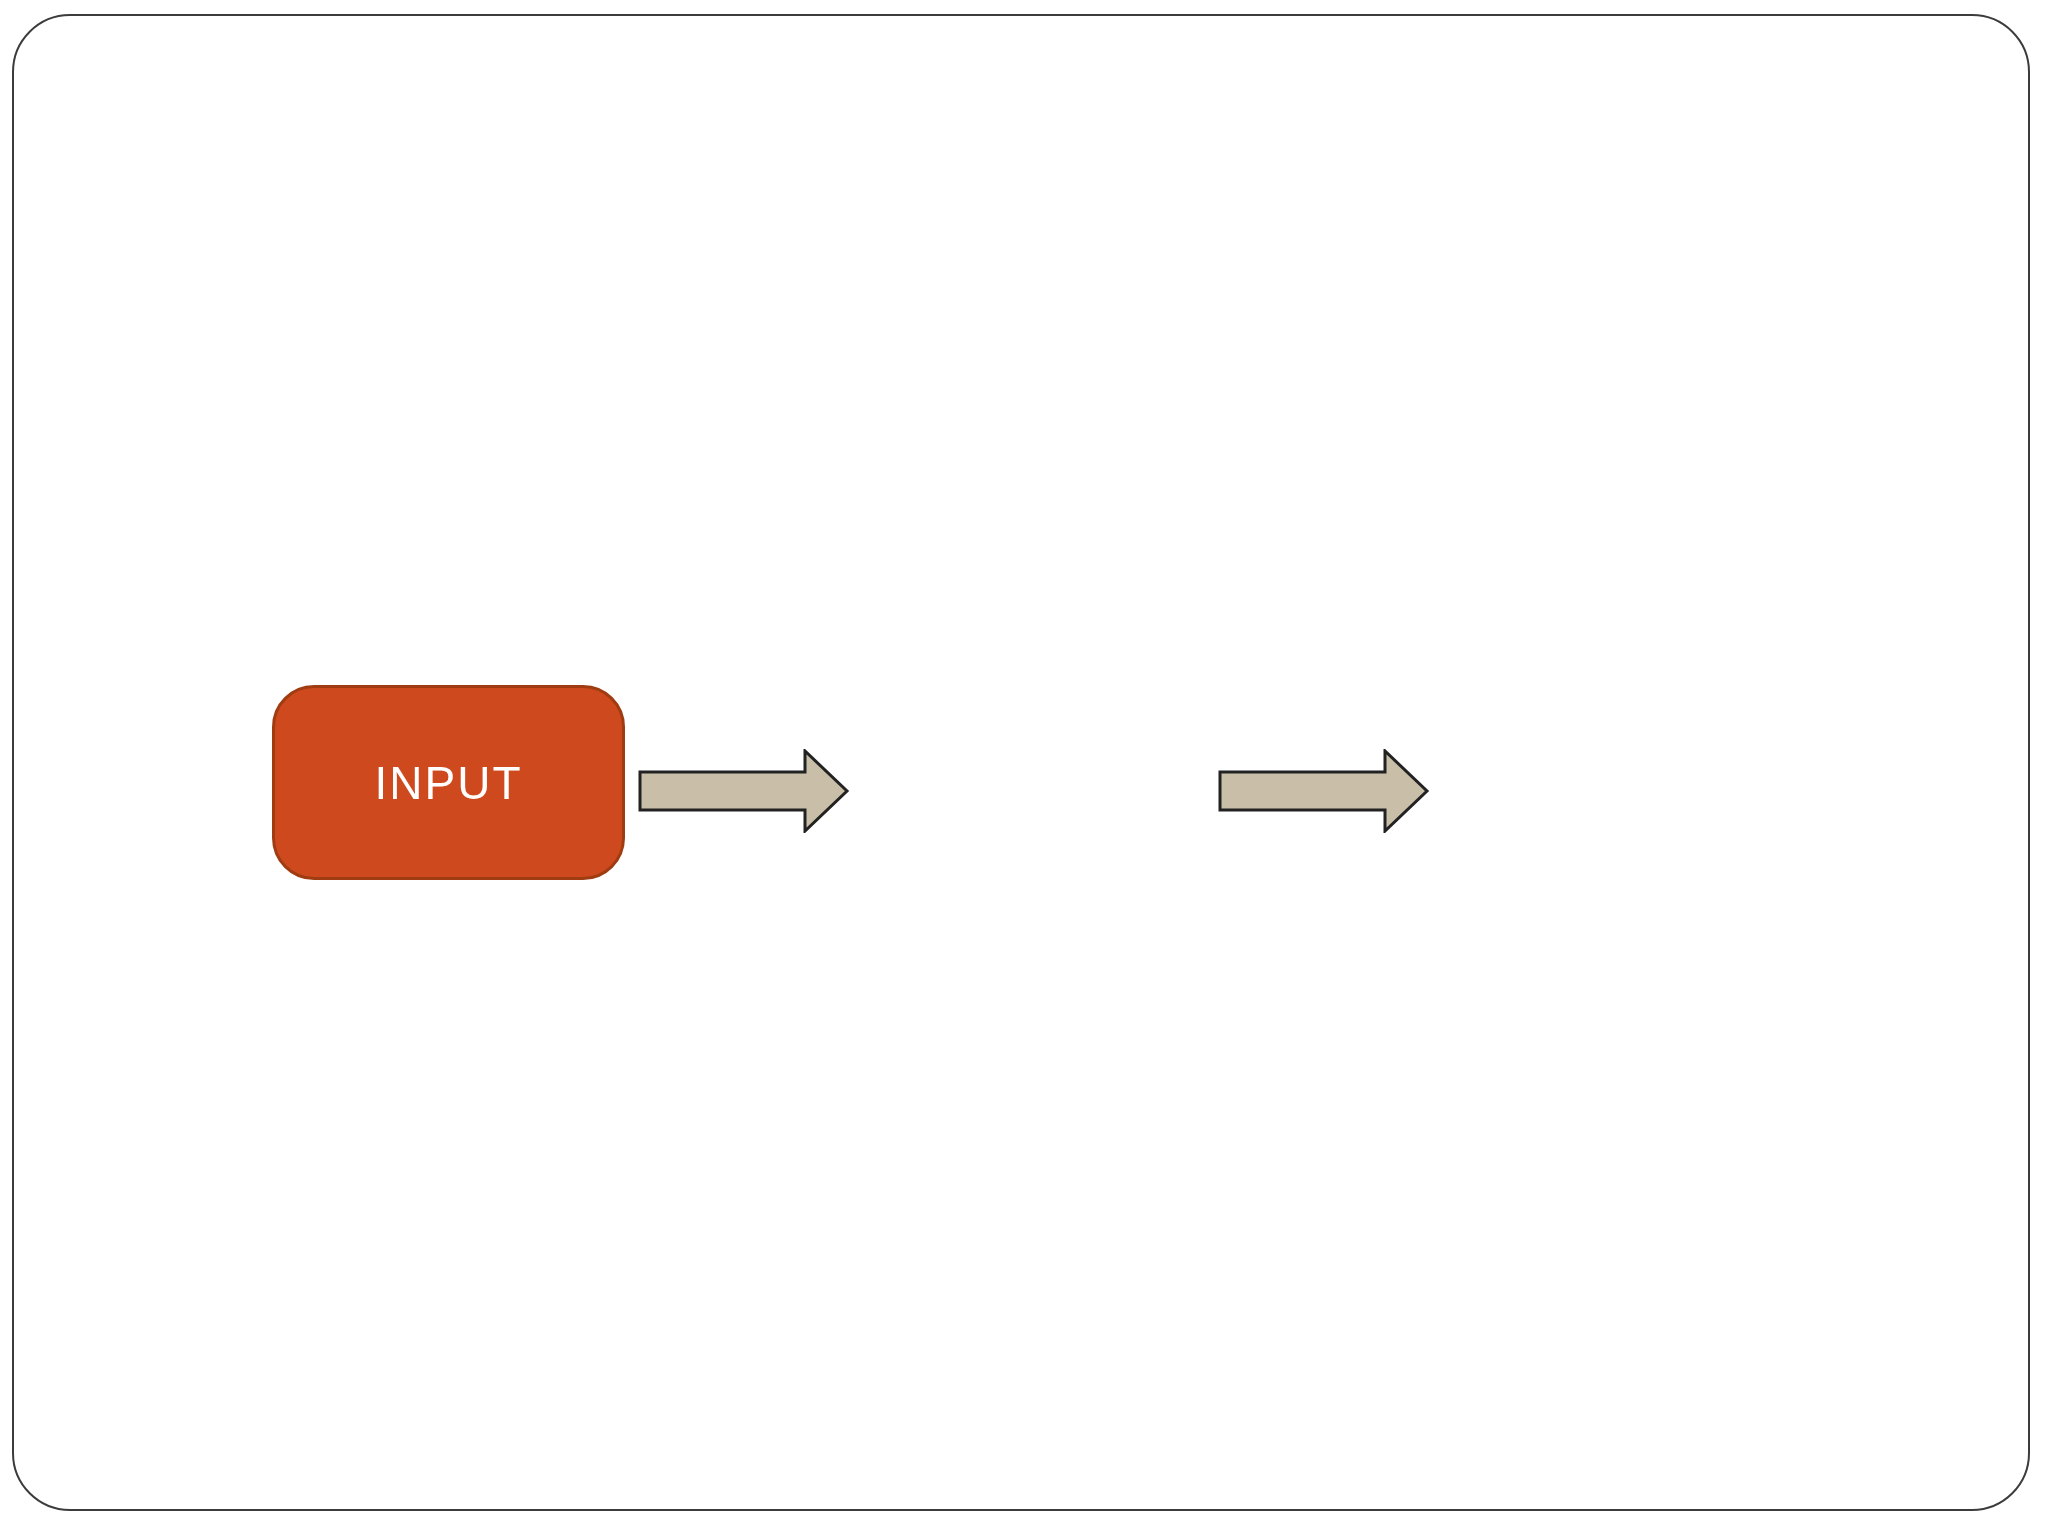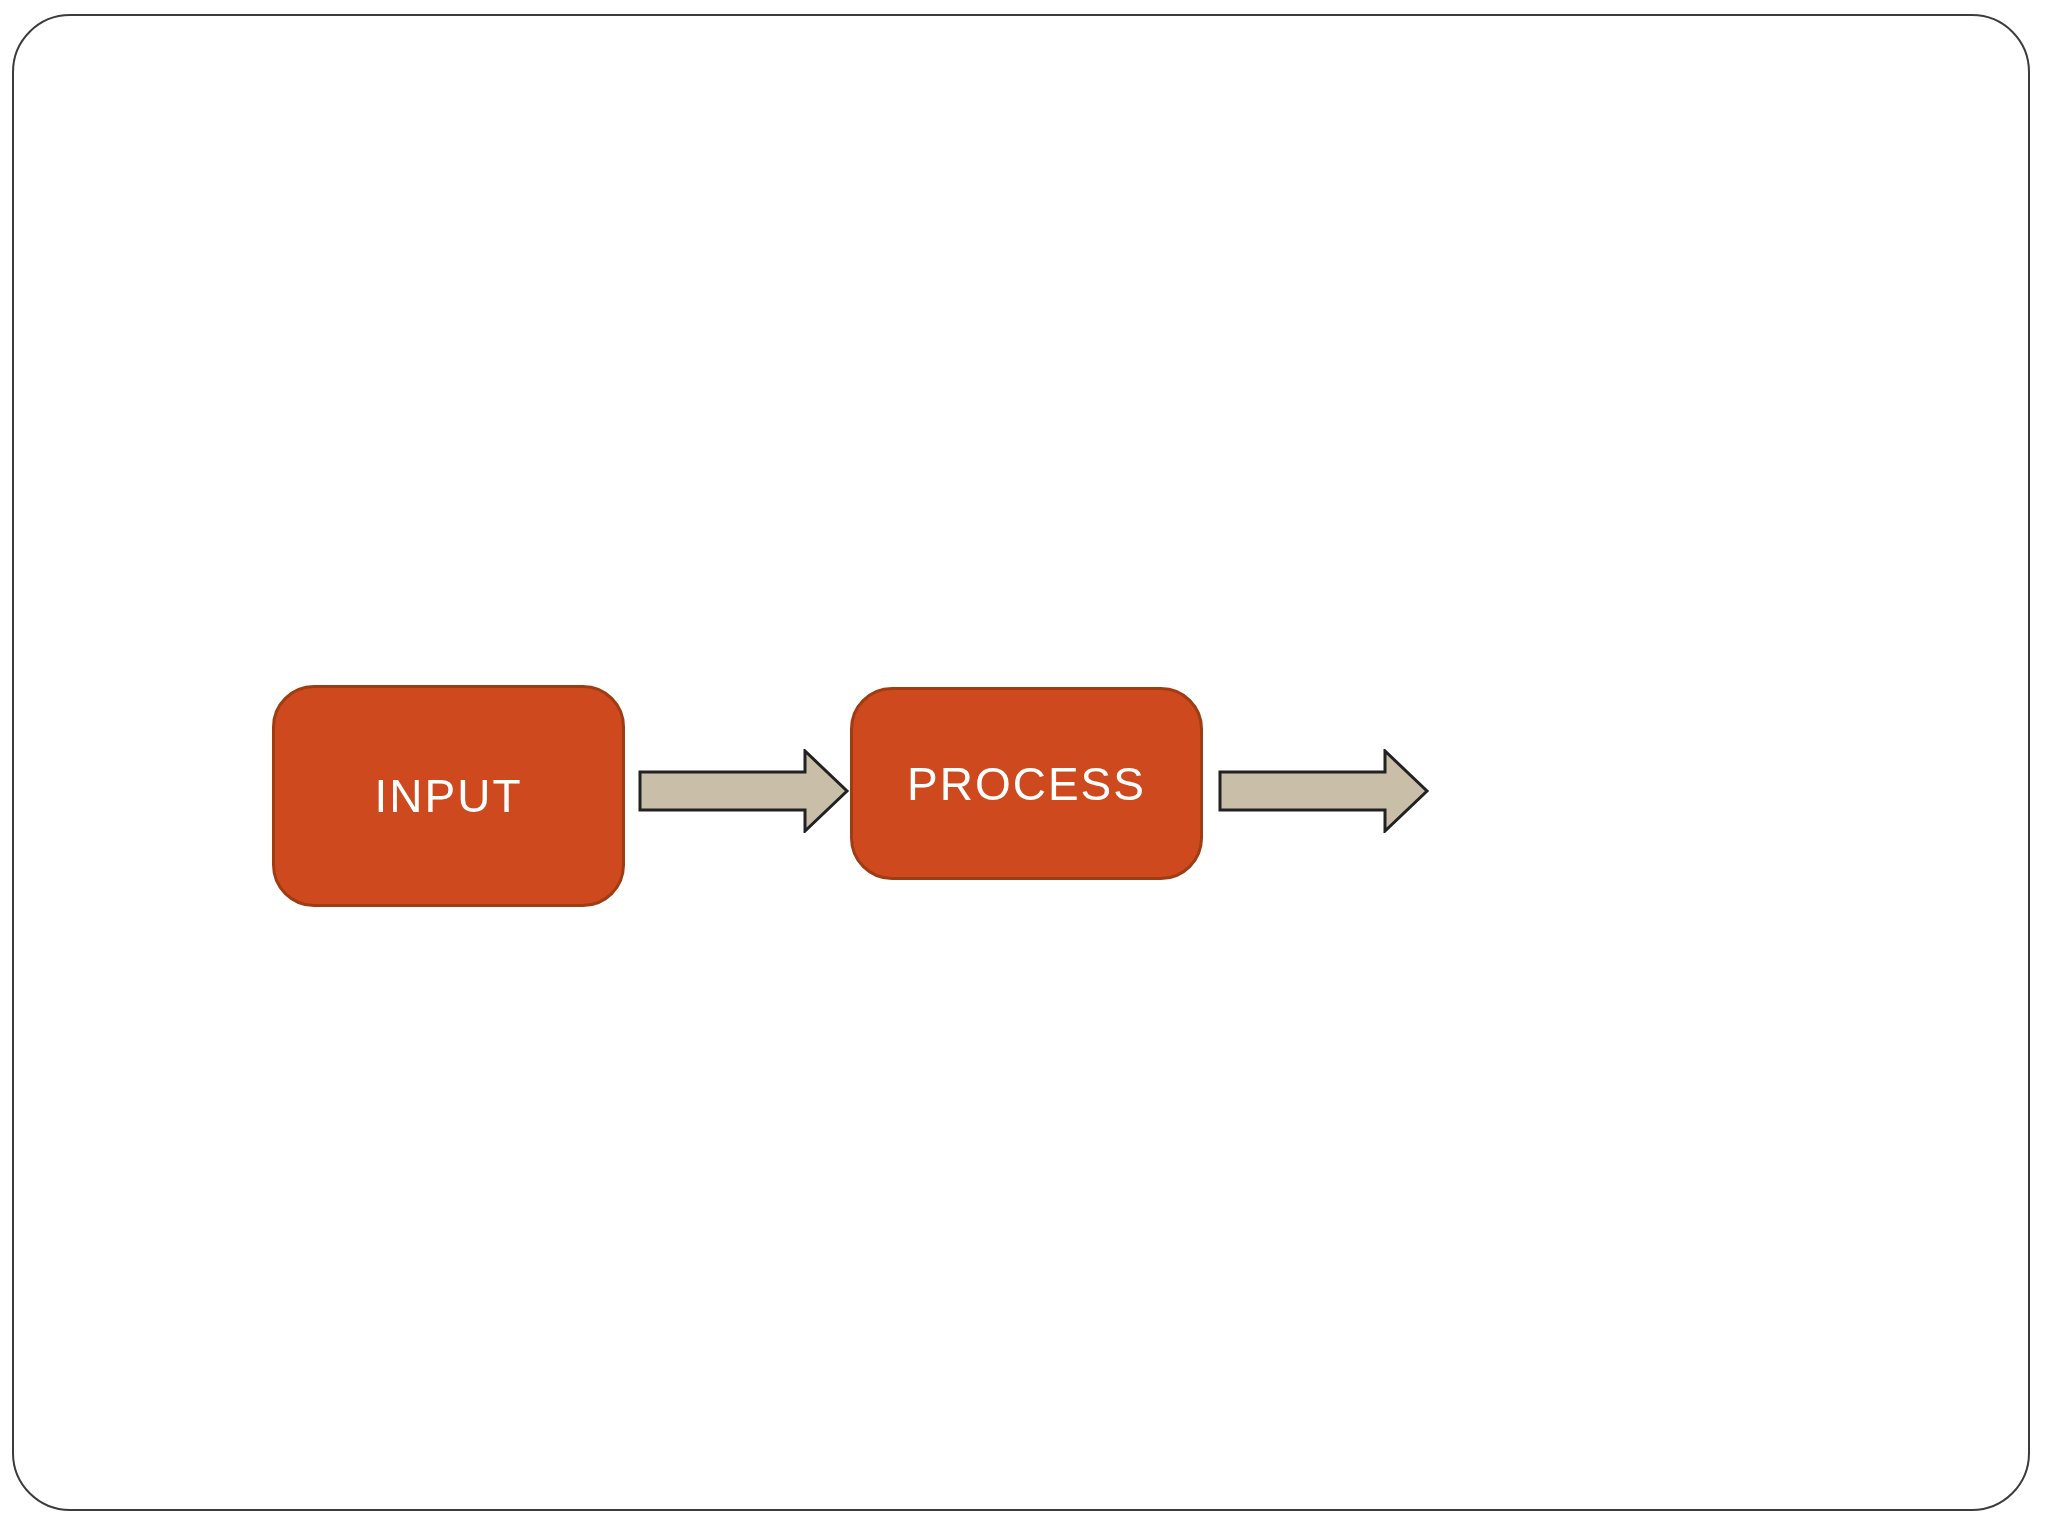--- a/index.html
+++ b/index.html
@@ -32,21 +32,21 @@
     background: var(--node-fill, #ce4a1e);
     border: 3px solid var(--node-border, #a03c12);
     border-radius: 42px;
     color: var(--node-text, #ffffff);
     display: flex;
     align-items: center;
     justify-content: center;
     font-size: 46px;
     letter-spacing: 2px;
     width: 353px;
-    height: 222px;
+    height: 195px;
   }
   .node-input   { left: 272px;  top: 685px; }
   .node-process { left: 850px;  top: 687px; height: 193px; }
   .node-ouput   { left: 1428px; top: 687px; width: 352px; height: 193px; }
   .arrow {
     position: absolute;
     width: 212px;
     height: 84px;
     top: 749px;
   }
@@ -66,21 +66,18 @@
   <div class="slide-border"></div>
 
   <div class="node node-input">
     <span>INPUT</span>
   </div>
 
   <svg class="arrow arrow-1" viewBox="0 0 212 84" aria-hidden="true">
     <polygon points="2,23 167,23 167,2 209,42 167,82 167,61 2,61"></polygon>
   </svg>
 
-  <div class="node node-process">
-    <span>PROCESS</span>
-  </div>
 
   <svg class="arrow arrow-2" viewBox="0 0 212 84" aria-hidden="true">
     <polygon points="2,23 167,23 167,2 209,42 167,82 167,61 2,61"></polygon>
   </svg>
 
 </div>
 
 </body></html>

